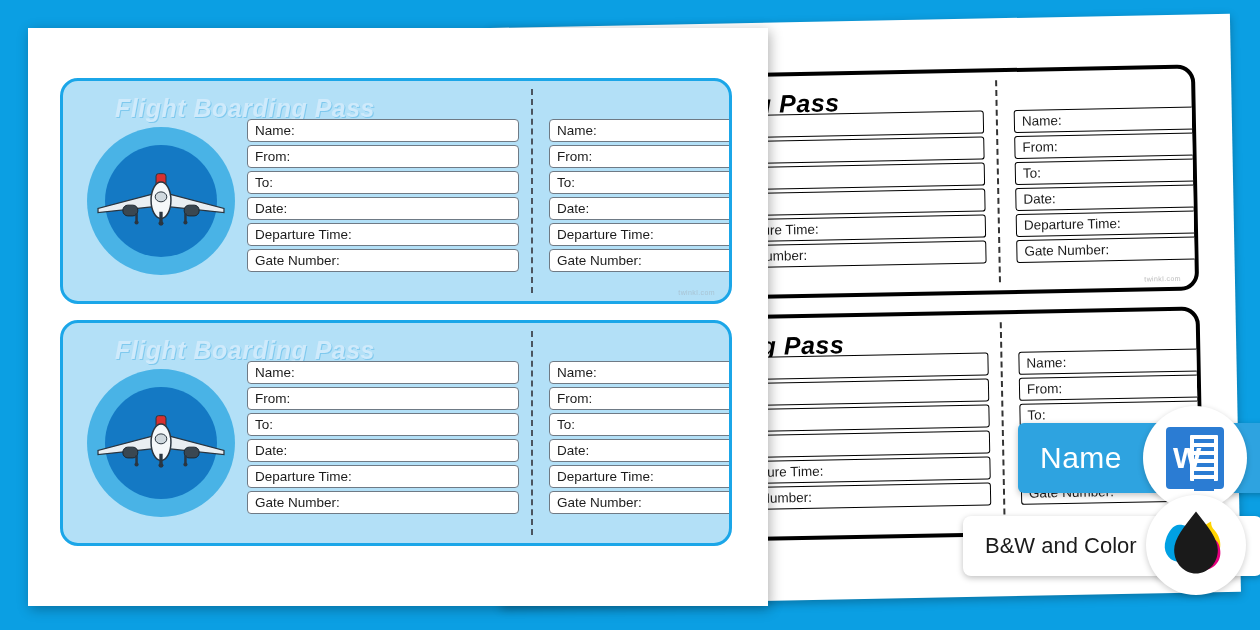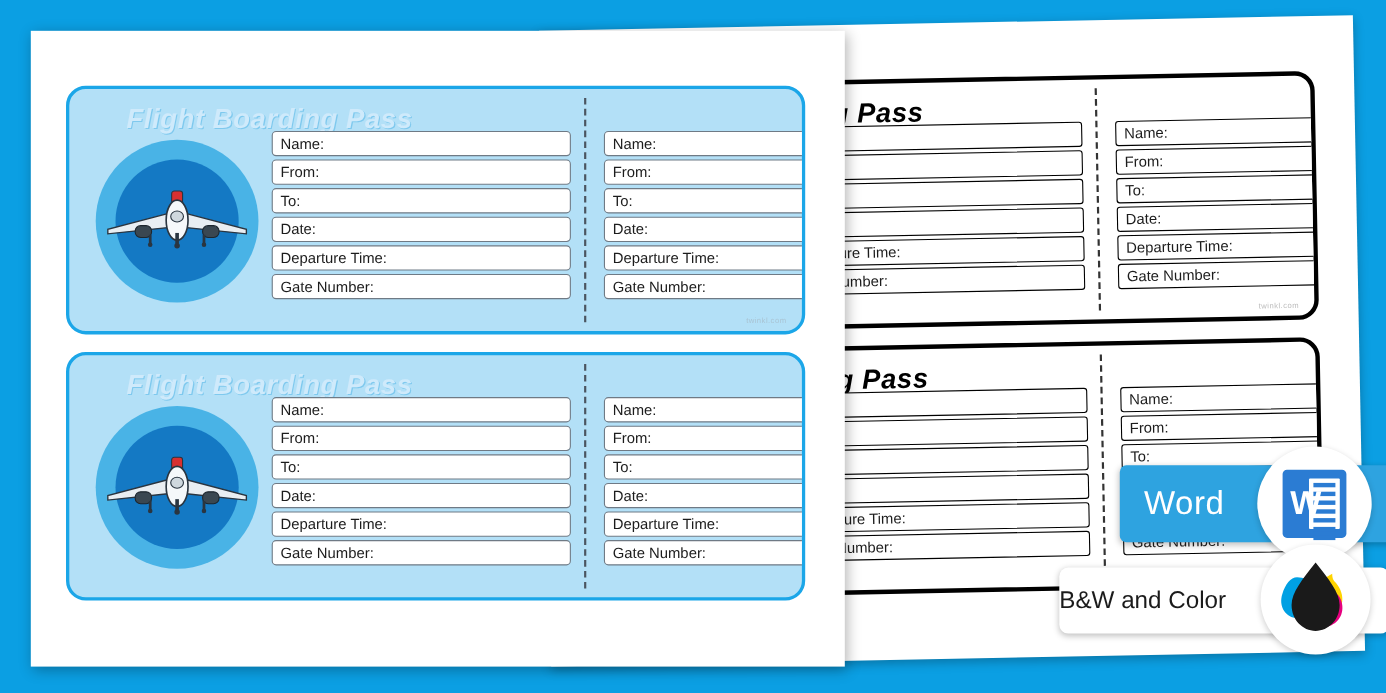--- a/index.html
+++ b/index.html
@@ -198,20 +198,21 @@
     width: 300px; height: 60px;
     background: #ffffff;
     border-radius: 8px;
     display: flex;
     align-items: center;
     box-shadow: 0 2px 6px rgba(0,0,0,0.25);
   }
   #bw-badge .label {
     color: #1b1b1b;
     font-size: 22px;
+    margin-left: 22px;
   }
   #ink-circle {
     position: absolute;
     left: 1146px; top: 495px;
     width: 100px; height: 100px;
     border-radius: 50%;
     background: #ffffff;
     display: flex; align-items: center; justify-content: center;
     box-shadow: 0 2px 6px rgba(0,0,0,0.2);
   }
@@ -389,21 +390,21 @@
         <div class="field">To:</div>
         <div class="field">Date:</div>
         <div class="field">Departure Time:</div>
         <div class="field">Gate Number:</div>
       </div>
     </div>
 
   </div>
 
   <div id="word-badge">
-    <span class="label">Word</span>
+    <span class="label">Name</span>
   </div>
 
   <div id="word-circle">
     <div class="docicon">
       <div class="bars">
         <i></i>
           <i></i>
           <i></i>
           <i></i>
           <i></i>

